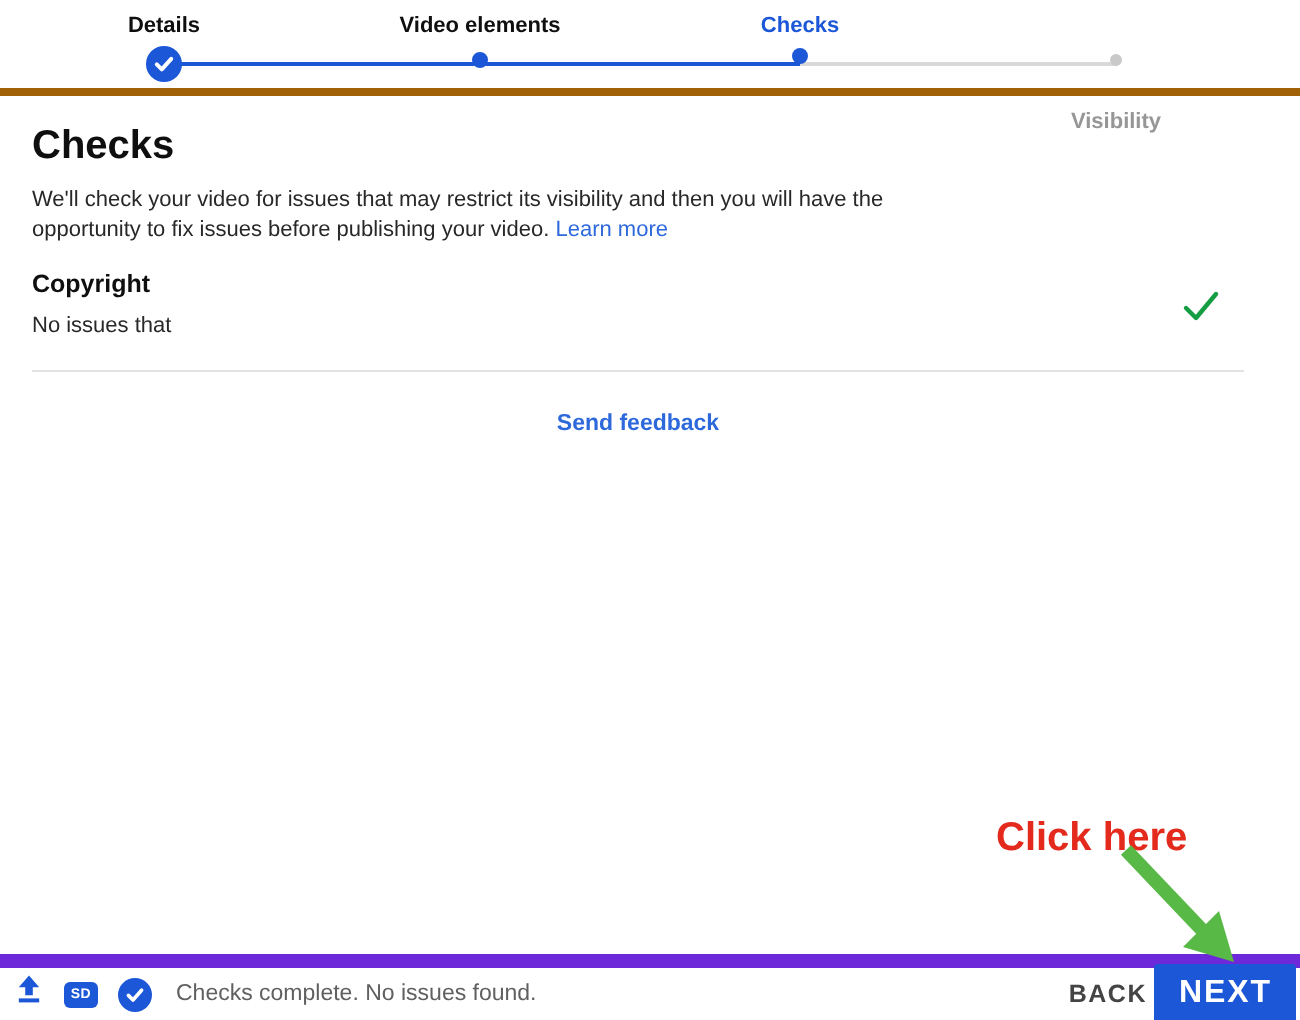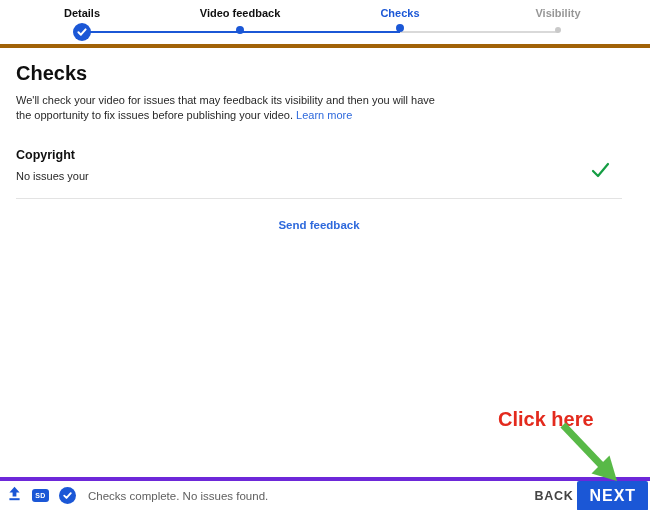--- a/index.html
+++ b/index.html
@@ -18,43 +18,43 @@
   .stepper{position:relative; height:48px; border-bottom:4px solid #a16207;}
   .track{position:absolute; top:31px; height:2px;}
   .track-done{left:82px; width:318px; background:var(--primary-blue);}
   .track-todo{left:400px; width:158px; background:#d9d9d9;}
   .step{position:absolute; top:0; width:1px;}
   .step-label{
     position:absolute; top:7px; left:0; transform:translateX(-50%);
     font-size:11px; font-weight:700; white-space:nowrap; color:var(--text-primary);
   }
   .step-active .step-label{color:var(--primary-blue);}
-  .step-upcoming .step-label{color:#969696;}
+  .step-upcoming .step-label{color:#969696;margin-top:48px;}
   .dot{position:absolute; left:0; transform:translateX(-50%); border-radius:50%; background:#fff; z-index:2;}
   .dot-done-check{top:23px; width:18px; height:18px; background:var(--primary-blue); display:flex; align-items:center; justify-content:center;}
   .dot-done{top:25.5px; width:5px; height:5px; border:4px solid var(--primary-blue);}
   .dot-active{top:24px; width:8px; height:8px; border:4px solid var(--primary-blue);}
   .dot-upcoming{top:26.5px; width:5px; height:5px; border:3px solid #c9c9c9;}
   
   .main{padding:12px 28px 0 16px;}
   .page-title{font-size:20px; font-weight:700; line-height:26px; margin-bottom:7px;}
   .desc{font-size:11px; line-height:15px; max-width:432px; color:#282828;}
   a.link{color:var(--link-blue); text-decoration:none; cursor:pointer;margin-top:36px;}
-  .check-row{margin-top:25px; display:flex; justify-content:space-between; align-items:flex-end;}
+  .check-row{margin-top:12px; display:flex; justify-content:space-between; align-items:center;}
   .check-name{font-size:12.5px; font-weight:700; margin-bottom:8px;}
   .check-status{font-size:11px; color:#282828;}
   .pass-icon{margin:6px 12px 0 0;}
   .divider{margin-top:16px; border-top:1px solid #e3e3e3; height:0;}
   .reminder{margin-top:12px; font-size:11px; line-height:15px; max-width:432px; color:var(--text-secondary);}
   .feedback-row{margin-top:16px; text-align:center;}
   .feedback-row a{font-size:11.5px; font-weight:700;}
   
   .footer{
     position:absolute; left:0; right:0; bottom:0; height:33px;
-    border-top:4px solid #6d28d9; background:#fff;
+    border-top:7px solid #6d28d9; background:#fff;
     display:flex; align-items:center; padding:0 2px 0 7px;
   }
   .f-icons{display:flex; align-items:center; gap:10px;}
   .sd-badge{
     width:17px; height:13px; background:var(--primary-blue); border-radius:3px;
     color:#fff; font-size:7px; font-weight:700; display:flex; align-items:center; justify-content:center;
     letter-spacing:0.3px;
   }
   .check-circle{
     width:17px; height:17px; border-radius:50%; background:var(--primary-blue);
@@ -87,44 +87,44 @@
     <div class="step step-done" style="left:82px;">
       <div class="step-label">Details</div>
       <div class="dot dot-done-check">
         <svg width="12" height="12" viewBox="0 0 12 12">
             <polyline points="2.4,6.2 4.9,8.7 9.6,3.4" fill="none" stroke="#ffffff" stroke-width="2" stroke-linecap="round" stroke-linejoin="round"></polyline>
           </svg>
       </div>
     </div>
 
     <div class="step step-done" style="left:240px;">
-      <div class="step-label">Video feedback</div>
+      <div class="step-label">Video elements</div>
       <div class="dot dot-done"></div>
     </div>
 
     <div class="step step-active" style="left:400px;">
       <div class="step-label">Checks</div>
       <div class="dot dot-active"></div>
     </div>
 
     <div class="step step-upcoming" style="left:558px;">
       <div class="step-label">Visibility</div>
       <div class="dot dot-upcoming"></div>
     </div>
   </div>
 
   <div class="main">
     <div class="page-title">Checks</div>
-    <p class="desc"><span>We'll check your video for issues that may feedback its visibility and then you will have the opportunity to fix issues before publishing your video.</span>
+    <p class="desc"><span>We'll check your video for issues that may restrict its visibility and then you will have the opportunity to fix issues before publishing your video.</span>
       <a class="link">Learn more</a></p>
 
     <div class="check-row">
       <div>
         <div class="check-name">Copyright</div>
-        <div class="check-status">No issues your</div>
+        <div class="check-status">No issues that</div>
       </div>
       <div class="pass-icon">
         <svg width="19" height="16" viewBox="0 0 19 16">
             <polyline points="2,9 7,14 17,2" fill="none" stroke="#149d43" stroke-width="2.2" stroke-linecap="round" stroke-linejoin="round"></polyline>
           </svg>
       </div>
     </div>
 
     <div class="divider"></div>
 

